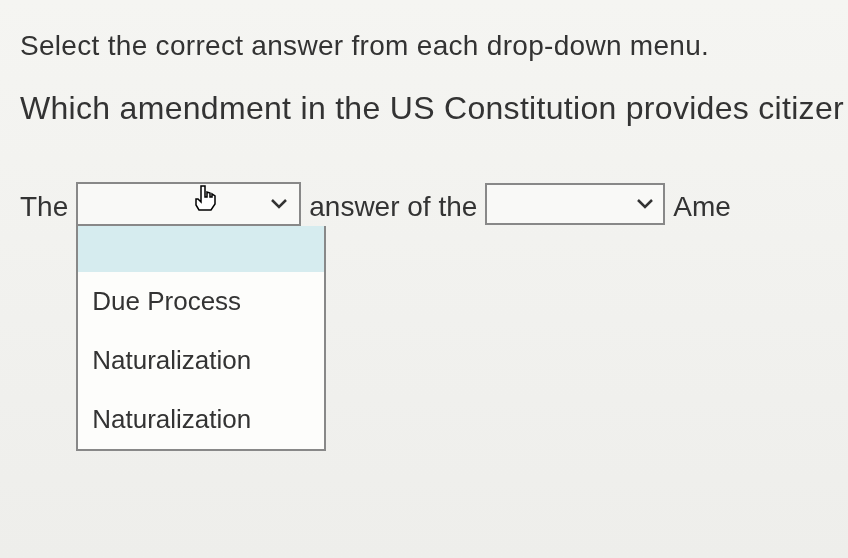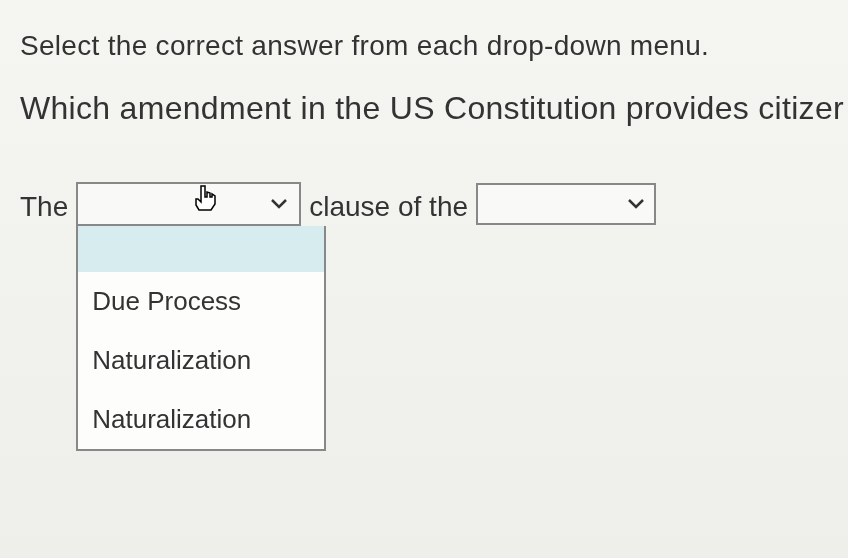--- a/index.html
+++ b/index.html
@@ -128,23 +128,24 @@
       </div>
     </div>
     <div class="dropdown-list">
       <div class="dropdown-option highlighted"></div>
       <div class="dropdown-option">Due Process</div>
       <div class="dropdown-option">Naturalization</div>
       <div class="dropdown-option">Naturalization</div>
     </div>
   </div>
 
-  <span class="text-part">clause of the</span>
+  <span class="text-part">answer of the</span>
 
   <div class="dropdown-wrapper">
     <div class="select-box-small">
       <svg class="chevron" viewBox="0 0 16 10">
         <path d="M1 1 L8 8 L15 1" stroke="#333" stroke-width="2.5" fill="none"></path>
       </svg>
     </div>
   </div>
 
+  <span class="text-part">Ame</span>
 </div>
 
 </body></html>

